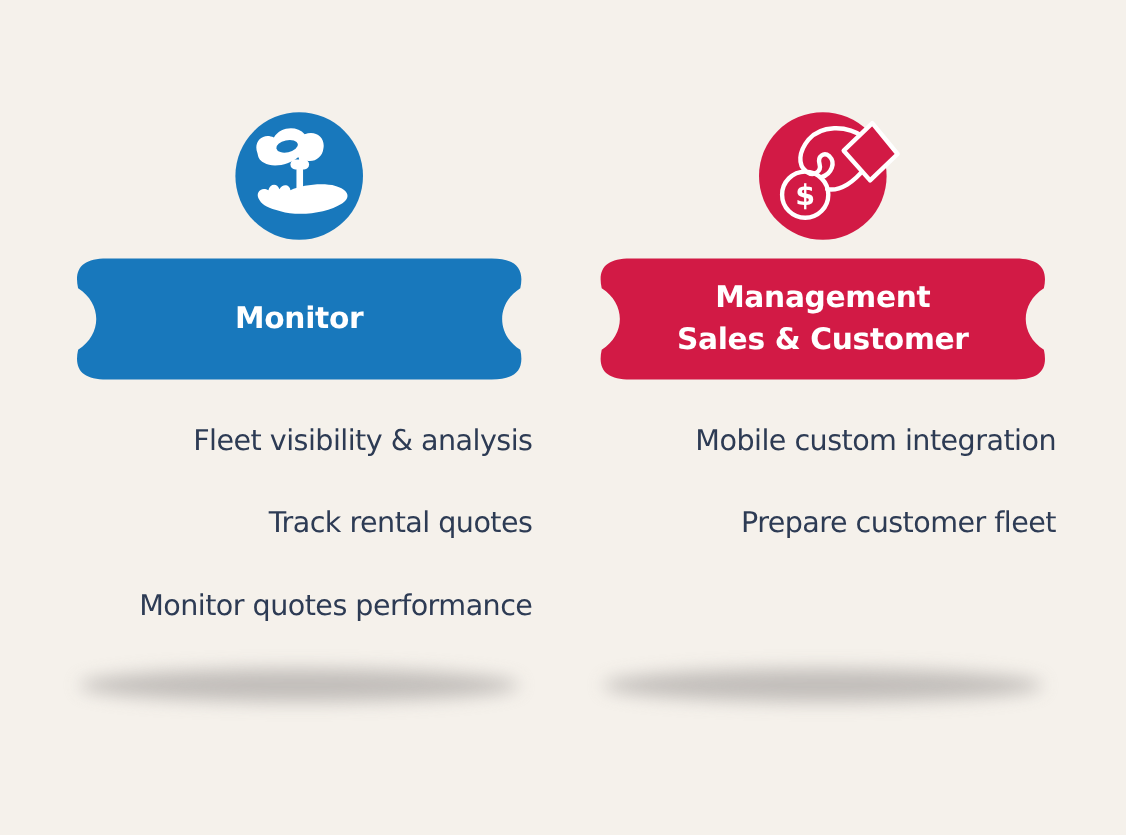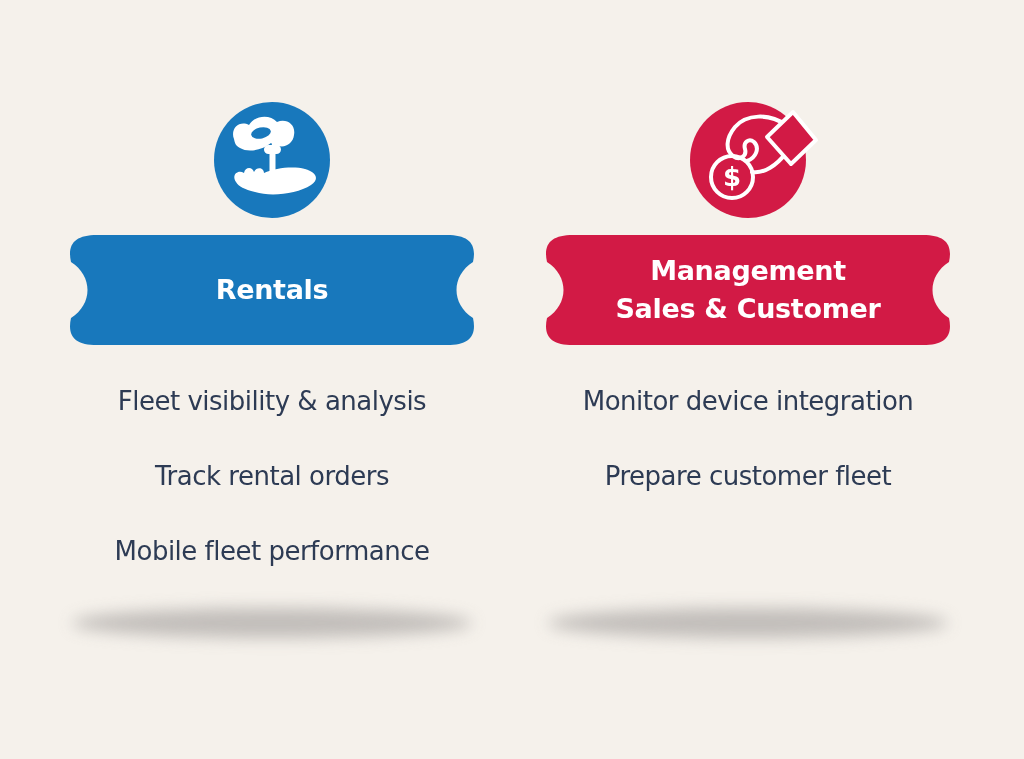--- a/index.html
+++ b/index.html
@@ -60,21 +60,21 @@
     line-height: 38px;
     letter-spacing: -0.3px;
     text-align: center;
   }
   .banner-text span { display: block; }
 
   .items { margin-top: 33px; }
   .item {
     height: 40px;
     line-height: 40px;
-    text-align: center;
+    text-align: right;
     font-size: 26px;
     letter-spacing: -0.5px;
     color: #2d3b54;
   }
   .item + .item { margin-top: 35px; }
 
   .col-shadow {
     position: absolute;
     top: 506px;
     left: 12px;
@@ -112,29 +112,29 @@
       </svg>
     </div>
 
     <div class="banner">
       <svg width="414" height="116" viewBox="0 0 414 116">
         <path class="banner-fill-blue" d="M 32 3 H 382 C 404 3 412 12 408 30
               C 386 44 386 72 408 86 C 412 104 404 113 382 113 H 32
               C 10 113 2 104 6 86 C 28 72 28 44 6 30 C 2 12 10 3 32 3 Z"></path>
       </svg>
       <div class="banner-text">
-        <span>Rentals</span>
+        <span>Monitor</span>
         <span></span>
       </div>
     </div>
 
     <div class="items">
       <div class="item">Fleet visibility &amp; analysis</div>
-      <div class="item">Track rental orders</div>
-      <div class="item">Mobile fleet performance</div>
+      <div class="item">Track rental quotes</div>
+      <div class="item">Monitor quotes performance</div>
     </div>
 
     <div class="col-shadow"></div>
   </div>
 
   <div class="col col-right">
 
     <div class="icon-wrap">
       <svg viewBox="0 0 130 116">
         <circle cx="58" cy="58" r="58" fill="#d21a45"></circle>
@@ -156,20 +156,20 @@
               C 386 44 386 72 408 86 C 412 104 404 113 382 113 H 32
               C 10 113 2 104 6 86 C 28 72 28 44 6 30 C 2 12 10 3 32 3 Z"></path>
       </svg>
       <div class="banner-text">
         <span>Management</span>
         <span>Sales &amp; Customer</span>
       </div>
     </div>
 
     <div class="items">
-      <div class="item">Monitor device integration</div>
+      <div class="item">Mobile custom integration</div>
       <div class="item">Prepare customer fleet</div>
     </div>
 
     <div class="col-shadow"></div>
   </div>
 
 </div>
 
 </body></html>

